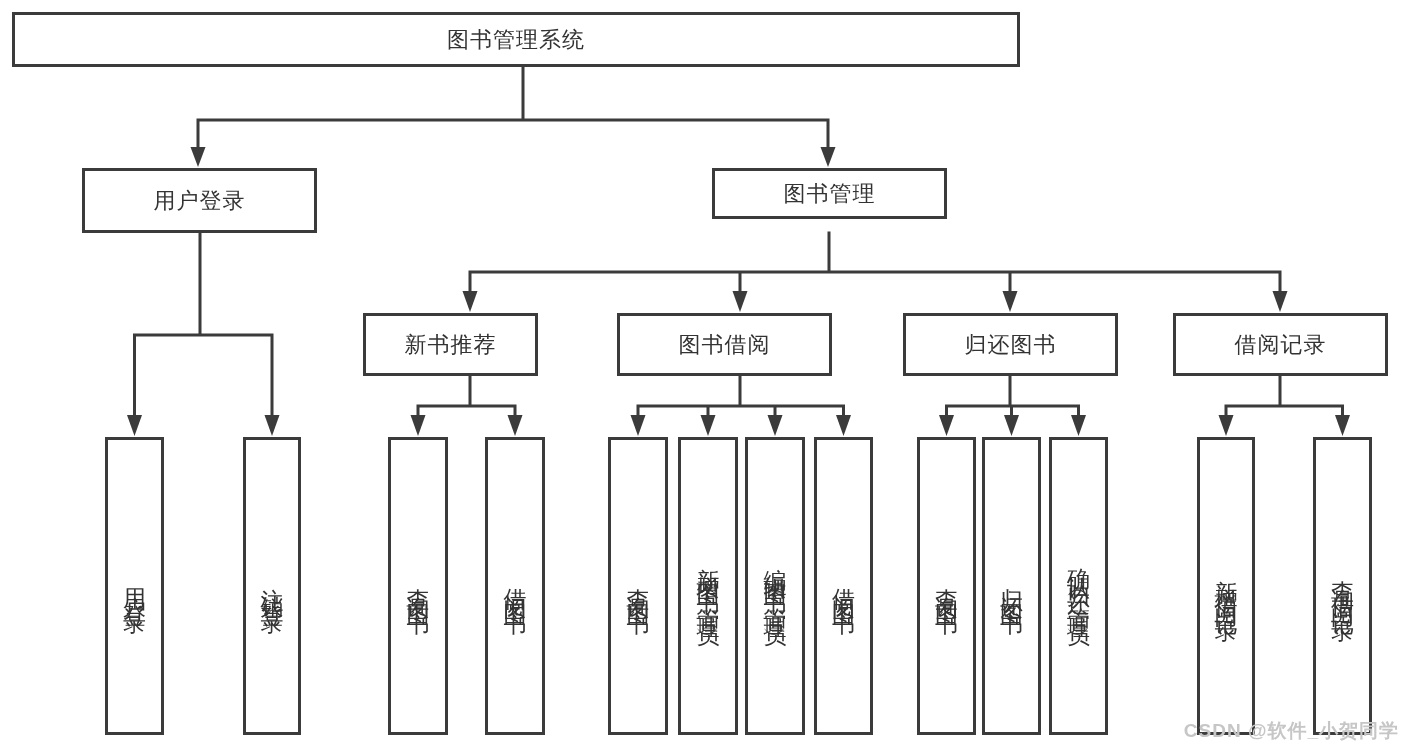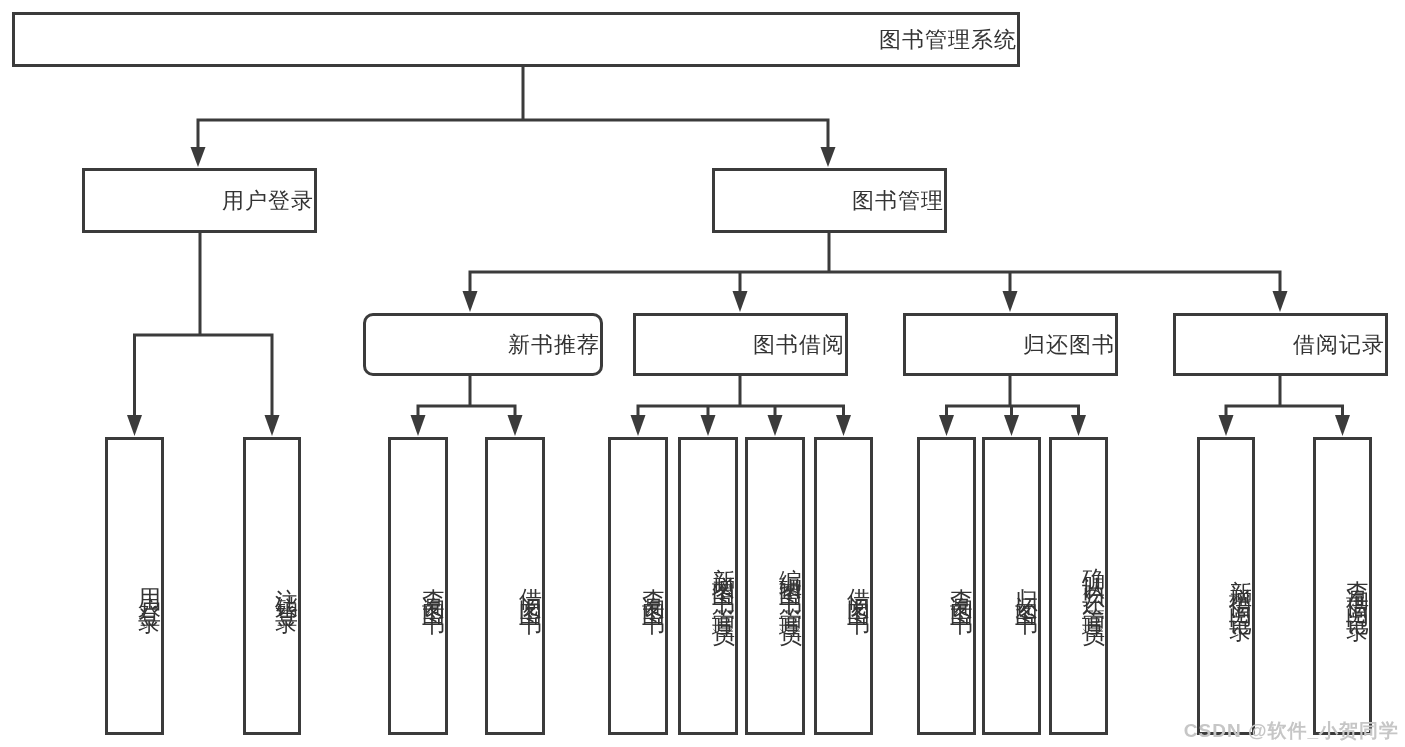--- a/index.html
+++ b/index.html
@@ -17,21 +17,21 @@
     overflow:hidden;
   }
   #wires{position:absolute;left:0;top:0;width:1405px;height:747px;}
   #wires path{stroke:var(--line);stroke-width:3;fill:none;stroke-linecap:square;}
   #wires polygon{fill:var(--line);stroke:none;}
   .node{
     position:absolute;
     box-sizing:border-box;
     border:3px solid var(--line);
     background:var(--bg);
-    display:flex;align-items:center;justify-content:flex-end;
+    display:flex;align-items:center;justify-content:center;
     color:var(--text);
   }
   .h-node{font-size:22px;letter-spacing:1px;}
   .leaf{
     font-size:23px;
   }
   .leaf .vtext{
     writing-mode:vertical-rl;
     text-orientation:mixed;
     letter-spacing:8px;
@@ -90,28 +90,28 @@
     <polygon points="1335,415 1350,415 1342.5,436"></polygon>
   </svg>
 
   <div class="node h-node" style="left:12px;top:12px;width:1008px;height:55px;">
     <span>图书管理系统</span>
   </div>
 
   <div class="node h-node" style="left:82px;top:168px;width:235px;height:65px;">
     <span>用户登录</span>
   </div>
-  <div class="node h-node" style="left:712px;top:168px;width:235px;height:65px;">
+  <div class="node h-node" style="left:712px;top:168px;width:235px;height:51px;">
     <span>图书管理</span>
   </div>
 
-  <div class="node h-node" style="left:363px;top:313px;width:240px;height:63px;border-radius:10px;">
+  <div class="node h-node" style="left:363px;top:313px;width:175px;height:63px;">
     <span>新书推荐</span>
   </div>
-  <div class="node h-node" style="left:633px;top:313px;width:215px;height:63px;">
+  <div class="node h-node" style="left:617px;top:313px;width:215px;height:63px;">
     <span>图书借阅</span>
   </div>
   <div class="node h-node" style="left:903px;top:313px;width:215px;height:63px;">
     <span>归还图书</span>
   </div>
   <div class="node h-node" style="left:1173px;top:313px;width:215px;height:63px;">
     <span>借阅记录</span>
   </div>
 
   <div class="node leaf" style="left:105px;top:437px;width:59px;height:298px;">

